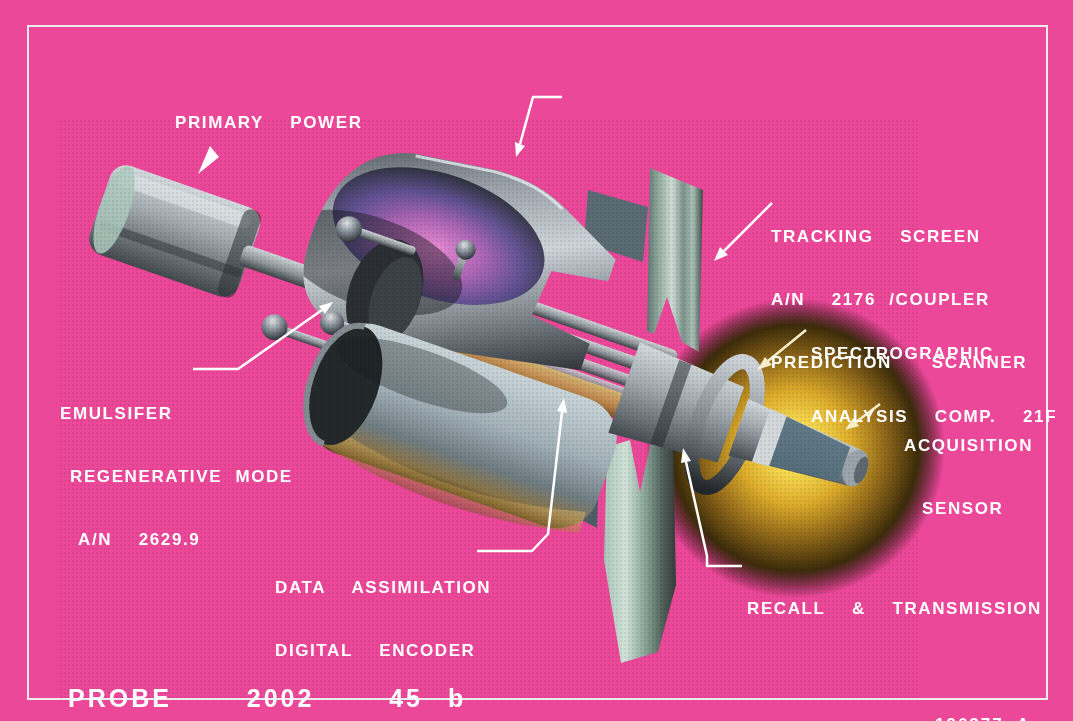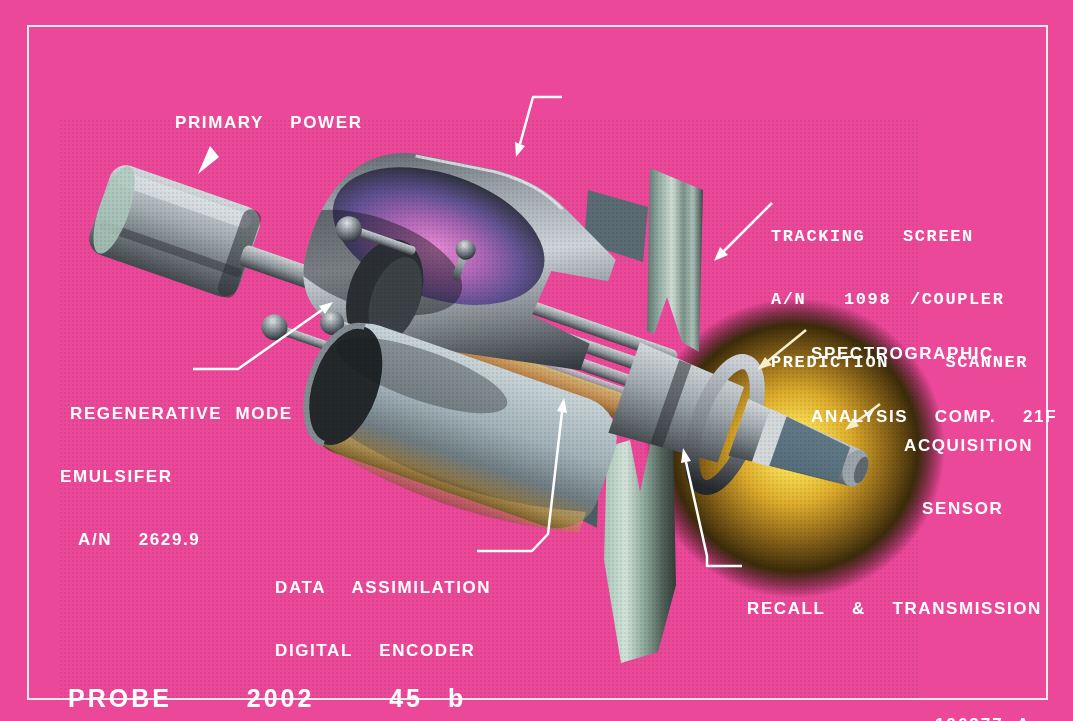--- a/index.html
+++ b/index.html
@@ -210,39 +210,39 @@
     </g>
   </svg>
 
   <div class="frame"></div>
 
   <div class="lbl" style="left:175px;top:70px;">
     <span>PRIMARY  POWER</span>
   </div>
 
 
-  <div class="lbl" style="left:771px;top:184px;font-family:Liberation Mono, monospace;">
+  <div class="lbl" style="left:771px;top:184px;">
     <span>TRACKING  SCREEN</span>
-    <span>A/N  1098 /COUPLER</span>
+    <span>A/N  2176 /COUPLER</span>
     <span>PREDICTION   SCANNER</span>
   </div>
 
   <div class="lbl" style="left:811px;top:301px;">
     <span>SPECTROGRAPHIC</span>
     <span>ANALYSIS  COMP.  21F</span>
   </div>
 
   <div class="lbl" style="left:904px;top:393px;">
     <span>ACQUISITION</span>
     <span style="padding-left:18px;">SENSOR</span>
   </div>
 
   <div class="lbl" style="left:60px;top:361px;">
+    <span>EMULSIFER</span>
     <span style="padding-left:10px;">REGENERATIVE MODE</span>
-    <span>EMULSIFER</span>
     <span style="padding-left:18px;">A/N  2629.9</span>
   </div>
 
   <div class="lbl" style="left:275px;top:535px;">
     <span>DATA  ASSIMILATION</span>
     <span>DIGITAL  ENCODER</span>
   </div>
 
   <div class="lbl" style="left:747px;top:556px;">
     <span>RECALL  &amp;  TRANSMISSION</span>

